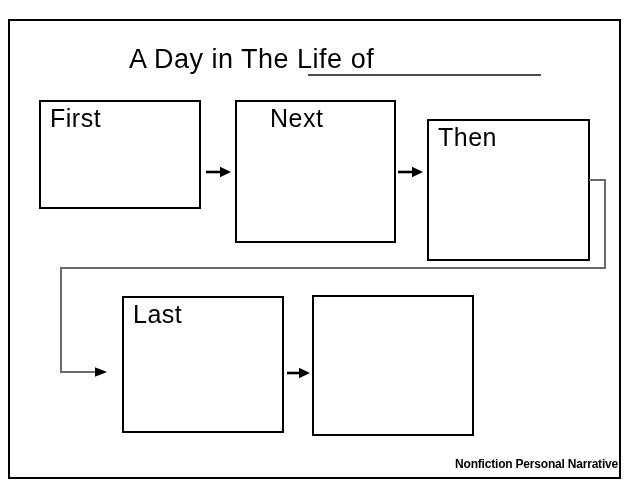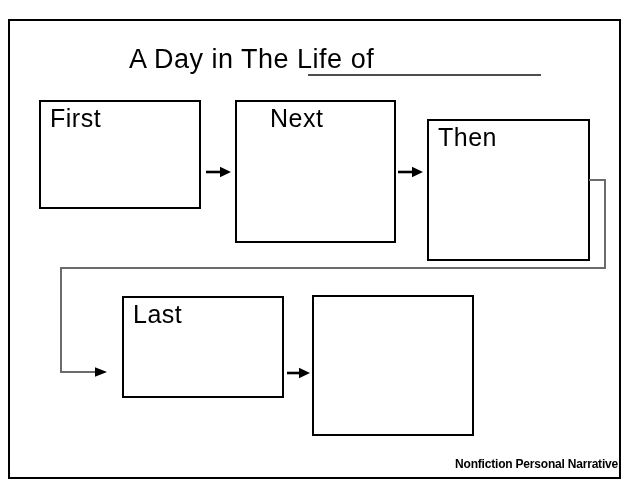--- a/index.html
+++ b/index.html
@@ -51,21 +51,21 @@
   .seq-box .box-label {
     display: block;
     padding: 3px 0 0 9px;
     font-size: 25px;
     letter-spacing: 0.5px;
     line-height: 1.1;
   }
   .box-first { left: 39px;  top: 100px; width: 162px; height: 109px; }
   .box-next  { left: 235px; top: 100px; width: 161px; height: 143px; padding-left: 24px; }
   .box-then  { left: 427px; top: 101px; width: 163px; height: 142px; margin-top: 18px; }
-  .box-last  { left: 122px; top: 296px; width: 162px; height: 102px; }
+  .box-last  { left: 122px; top: 296px; width: 162px; height: 137px; }
   .box-blank { left: 312px; top: 295px; width: 162px; height: 141px; }
   .arrow-layer {
     position: absolute;
     left: 0;
     top: 0;
     width: 630px;
     height: 490px;
     pointer-events: none;
   }
   .footer-credit {

